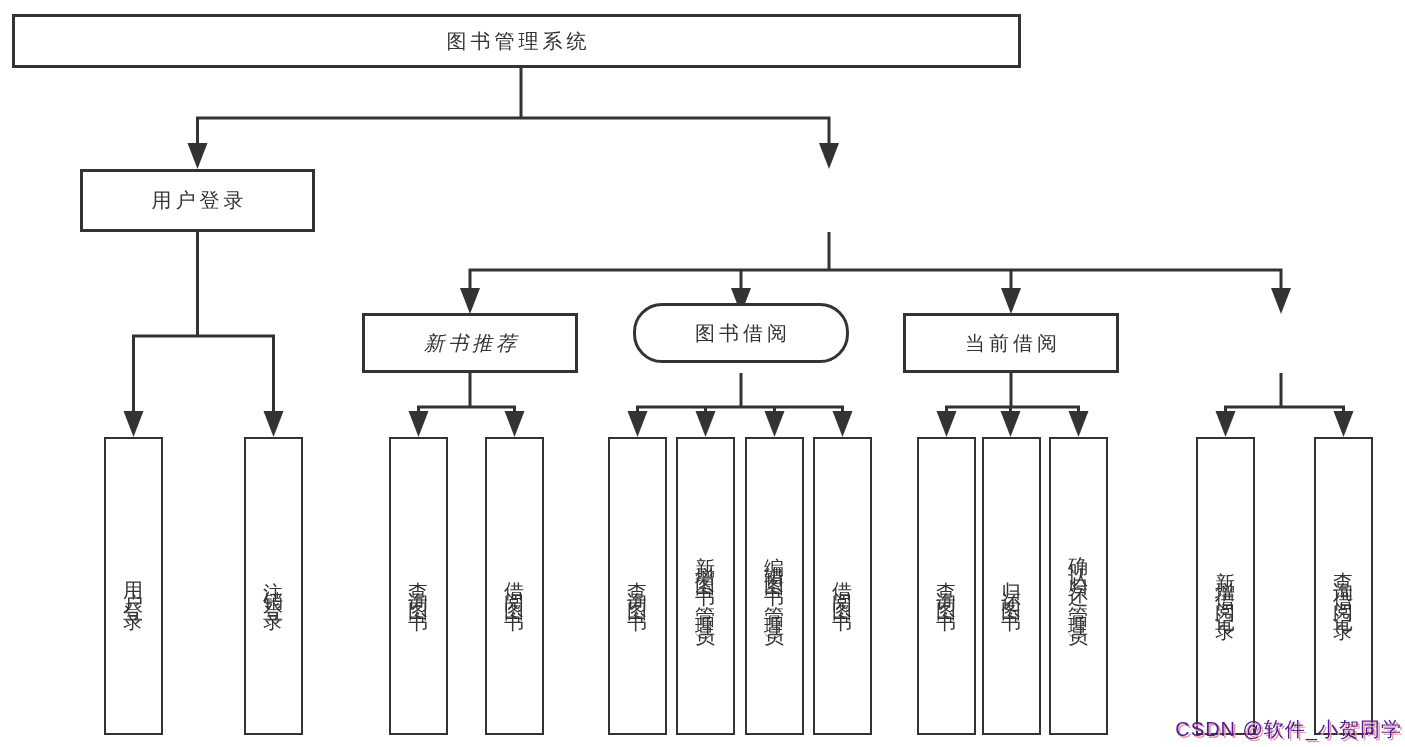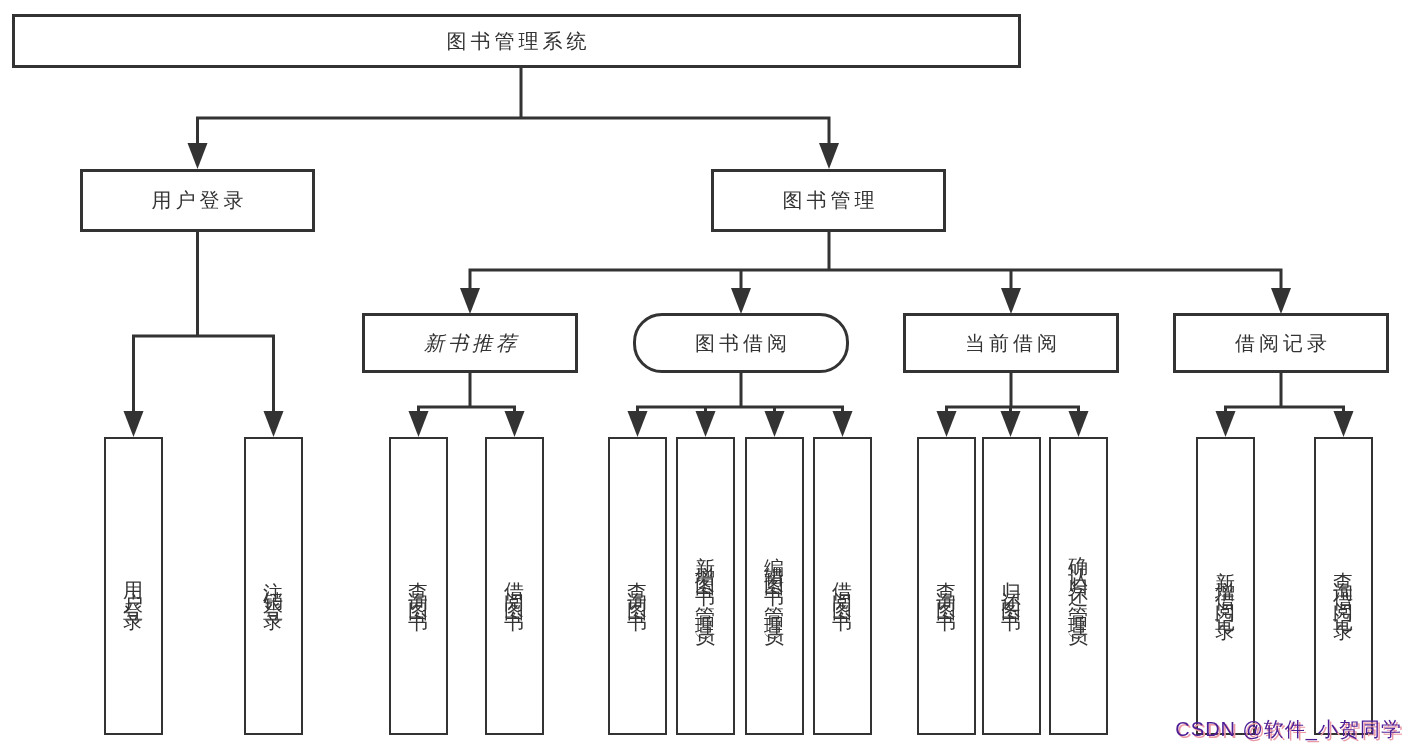--- a/index.html
+++ b/index.html
@@ -93,26 +93,24 @@
       <polygon points="1000.5,411 1020.5,411 1010.5,437"></polygon>
       <polygon points="1068.5,411 1088.5,411 1078.5,437"></polygon>
       <polygon points="1215.5,411 1235.5,411 1225.5,437"></polygon>
       <polygon points="1333.5,411 1353.5,411 1343.5,437"></polygon>
     </g>
   </svg>
 
   <div class="node hbox" style="left:12px; top:14px; width:1009px; height:54px;">图书管理系统</div>
 
   <div class="node hbox" style="left:80px; top:169px; width:235px; height:63px;">用户登录</div>
-  <div class="node hbox" style="left:711px; top:169px; width:235px; height:63px;">图书管理</div>
 
   <div class="node hbox" style="left:362px; top:313px; width:216px; height:60px;font-style:italic;">新书推荐</div>
-  <div class="node hbox" style="left:633px; top:313px; width:216px; height:60px;border-radius:29px;">图书借阅</div>
+  <div class="node hbox" style="left:633px; top:303px; width:216px; height:60px;border-radius:29px;">图书借阅</div>
   <div class="node hbox" style="left:903px; top:313px; width:216px; height:60px;">当前借阅</div>
-  <div class="node hbox" style="left:1173px; top:313px; width:216px; height:60px;">借阅记录</div>
 
   <div class="node vbox" style="left:104px; top:437px; width:59px; height:298px;">用户登录</div>
   <div class="node vbox" style="left:244px; top:437px; width:59px; height:298px;">注销登录</div>
 
   <div class="node vbox" style="left:389px; top:437px; width:59px; height:298px;">查询图书</div>
   <div class="node vbox" style="left:485px; top:437px; width:59px; height:298px;">借阅图书</div>
 
   <div class="node vbox" style="left:608px; top:437px; width:59px; height:298px;">查询图书</div>
   <div class="node vbox" style="left:676px; top:437px; width:59px; height:298px;">新增图书（管理员）</div>
   <div class="node vbox" style="left:745px; top:437px; width:59px; height:298px;">编辑图书（管理员）</div>

